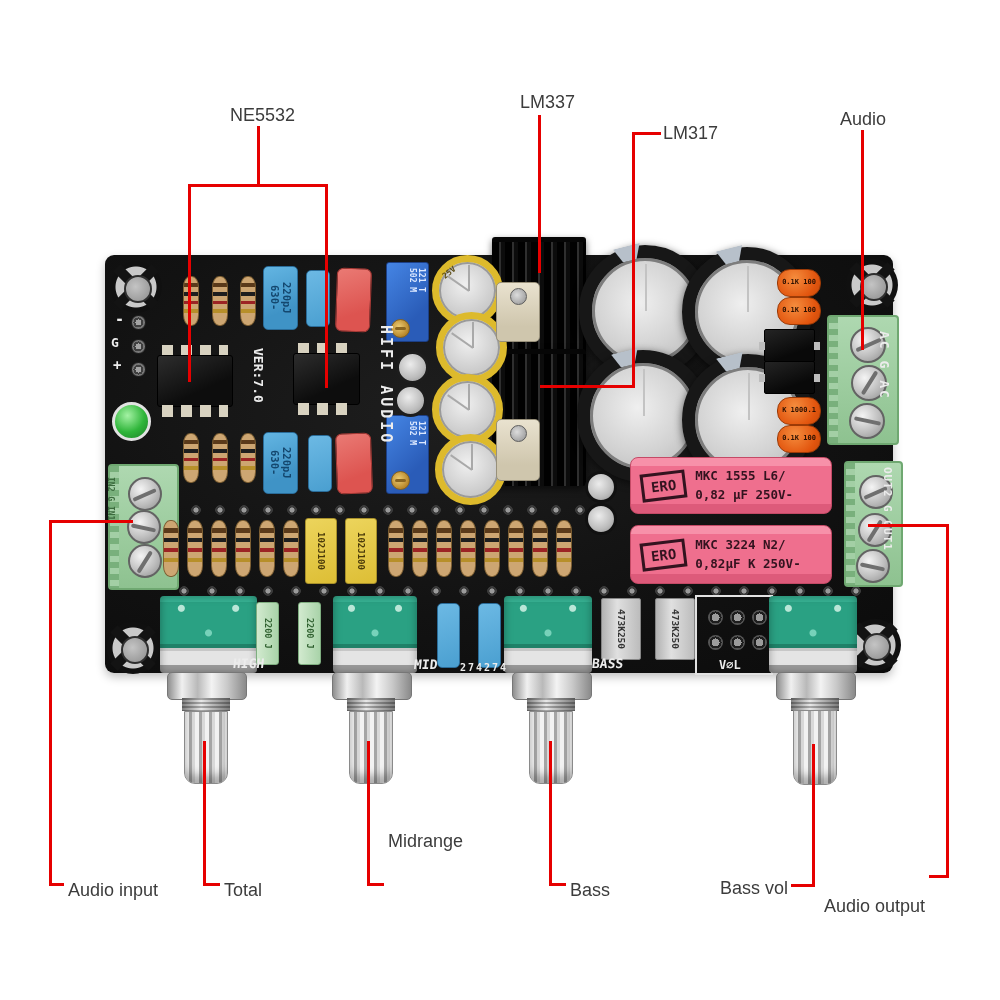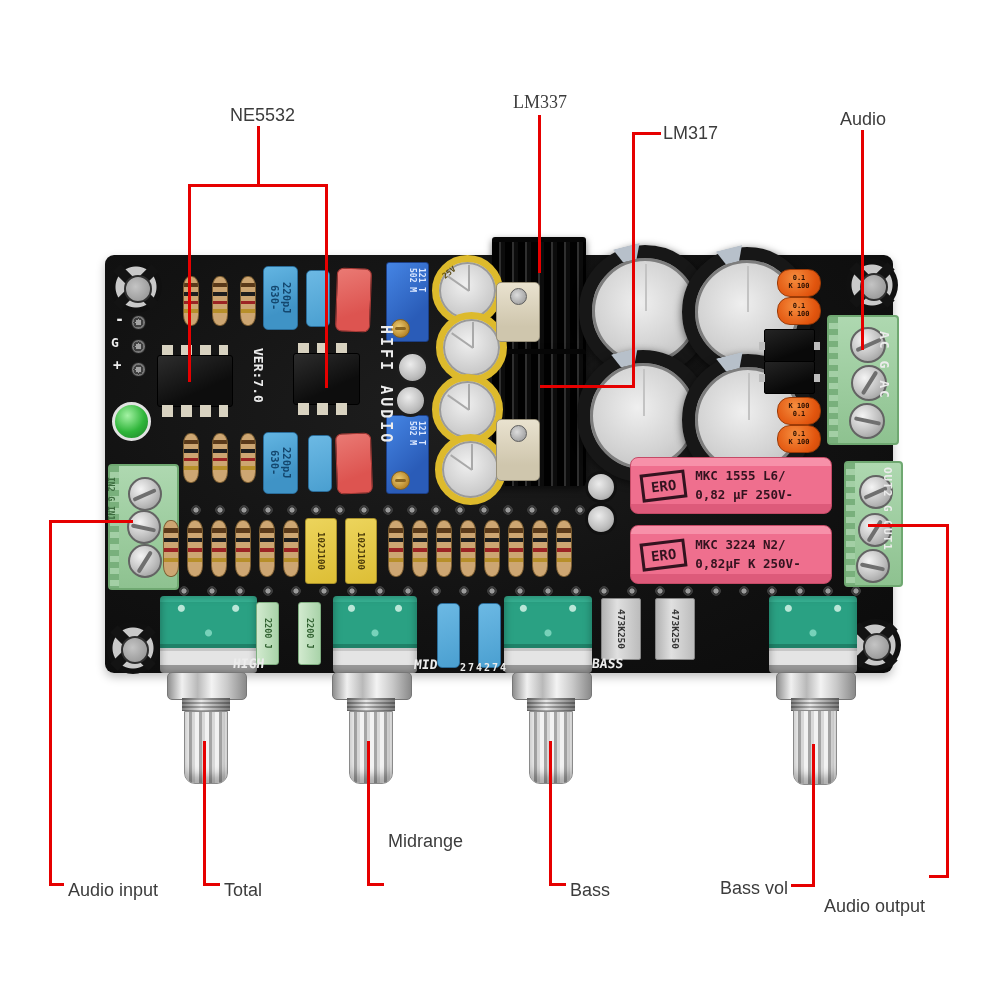--- a/index.html
+++ b/index.html
@@ -57,21 +57,21 @@
   .ycap:after{content:"";position:absolute;left:50%;top:50%;width:2px;height:46%;background:#a9a9a9;
               transform-origin:top center;transform:rotate(125deg);}
   .bigcap{position:absolute;border-radius:50%;z-index:8;border:13px solid #171717;
           background:radial-gradient(circle at 45% 42%,#efefef,#d2d2d2 55%,#b5b5b5);
           box-shadow:inset 0 0 0 3px #7d7d7d,0 2px 9px rgba(0,0,0,.6);}
   .bigcap:before{content:"";position:absolute;left:16%;top:-12px;width:36%;height:15px;background:#b7c0ca;
                  clip-path:polygon(14% 0,86% 0,68% 100%,32% 100%);transform:rotate(-14deg);}
   .bigcap:after{content:"";position:absolute;left:50%;top:6%;width:2px;height:44%;background:#c3c3c3;}
   .ocap{position:absolute;border-radius:13px;z-index:8;border:1px solid #9c3a06;
         background:radial-gradient(circle at 40% 32%,#f58d3e,#e2550e 68%,#c64a0a);
-        display:flex;flex-direction:column;align-items:center;justify-content:center;}
+        display:flex;align-items:center;justify-content:center;}
   .ocap span{font-family:"DejaVu Sans Mono",monospace;font-weight:bold;font-size:7px;line-height:1.1;color:#2c1002;}
   .blk{position:absolute;z-index:8;background:linear-gradient(160deg,#242424,#090909 70%);border:1px solid #000;border-radius:2px;}
   .blk:before,.blk:after{content:"";position:absolute;top:40%;width:6px;height:8px;background:#bdbdbd;}
   .blk:before{left:-6px;} .blk:after{right:-6px;}
   
   .pinkcap{position:absolute;z-index:9;border-radius:8px;border:1px solid #c44a66;
            background:linear-gradient(180deg,#f791a9 0 14%,#ef6f8e 14% 84%,#dd5a7a 84%);
            display:flex;align-items:center;gap:9px;padding:0 10px;box-sizing:border-box;}
   .ero{border:3px solid #33131f;color:#33131f;font-family:"DejaVu Sans Mono",monospace;font-weight:bold;
        font-size:14px;padding:3px 7px;transform:rotate(-7deg);}
@@ -117,21 +117,21 @@
        background:repeating-linear-gradient(90deg,#f2f2f2 0 4px,#a5a5a5 4px 7px,#d8d8d8 7px 10px);
        box-shadow:inset 0 -8px 9px rgba(0,0,0,.28);}
   .volbox{position:absolute;z-index:8;border:2px solid #e2e2e2;}
   .hole{position:absolute;width:15px;height:15px;border-radius:50%;
         background:radial-gradient(circle,#9c9c9c 0 4px,#1e1e1e 4px 6px,#555 6px);}
 </style>
 </head>
 <body>
 
 <div class="lbl" style="left:215px;top:105px;width:95px;text-align:center;">NE5532</div>
-<div class="lbl" style="left:505px;top:92px;width:70px;text-align:center;font-family:Liberation Serif, serif;">LM337</div>
+<div class="lbl" style="left:505px;top:92px;width:70px;text-align:right;">LM337</div>
 <div class="lbl" style="left:663px;top:123px;">LM317</div>
 <div class="lbl" style="left:828px;top:109px;width:70px;text-align:center;">Audio</div>
 <div class="lbl" style="left:68px;top:880px;">Audio input</div>
 <div class="lbl" style="left:224px;top:880px;">Total</div>
 <div class="lbl" style="left:388px;top:831px;">Midrange</div>
 <div class="lbl" style="left:570px;top:880px;">Bass</div>
 <div class="lbl" style="left:690px;top:878px;width:98px;text-align:right;">Bass vol</div>
 <div class="lbl" style="left:824px;top:896px;">Audio output</div>
 
 <div class="rl" style="left:257px;top:126px;width:3px;height:60px;"></div>
@@ -345,20 +345,29 @@
   <div class="sstext" style="left:355px;top:407px;font-size:10px;letter-spacing:2px;">274274</div>
   <div class="fcap cblue2" style="left:373px;top:348px;width:21px;height:63px;"></div>
   <div class="pot" style="left:399px;top:341px;width:88px;height:77px;"></div>
   <div class="sstext" style="left:487px;top:401px;font-size:13px;transform:skewX(-6deg);">BASS</div>
   <div class="fcap cgray" style="left:496px;top:343px;width:38px;height:60px;">
     <div class="captext vt" style="font-size:9.5px;color:#333;">473K250</div>
   </div>
   <div class="fcap cgray" style="left:550px;top:343px;width:38px;height:60px;">
     <div class="captext vt" style="font-size:9.5px;color:#333;">473K250</div>
   </div>
+  <div class="volbox" style="left:590px;top:340px;width:74px;height:76px;">
+    <div class="hole" style="left:11px;top:13px;"></div>
+    <div class="hole" style="left:33px;top:13px;"></div>
+    <div class="hole" style="left:55px;top:13px;"></div>
+    <div class="hole" style="left:11px;top:38px;"></div>
+    <div class="hole" style="left:33px;top:38px;"></div>
+    <div class="hole" style="left:55px;top:38px;"></div>
+    <div class="sstext" style="left:22px;bottom:1px;font-size:12px;">V∅L</div>
+  </div>
   <div class="pot" style="left:664px;top:341px;width:88px;height:77px;"></div>
 </div>
 
 <div class="nut" style="left:167px;top:672px;width:78px;height:26px;"></div>
 <div class="bushing" style="left:182px;top:698px;width:48px;height:13px;"></div>
 <div class="shaft" style="left:184px;top:711px;width:42px;height:71px;"></div>
 
 <div class="nut" style="left:332px;top:672px;width:78px;height:26px;"></div>
 <div class="bushing" style="left:347px;top:698px;width:48px;height:13px;"></div>
 <div class="shaft" style="left:349px;top:711px;width:42px;height:71px;"></div>

